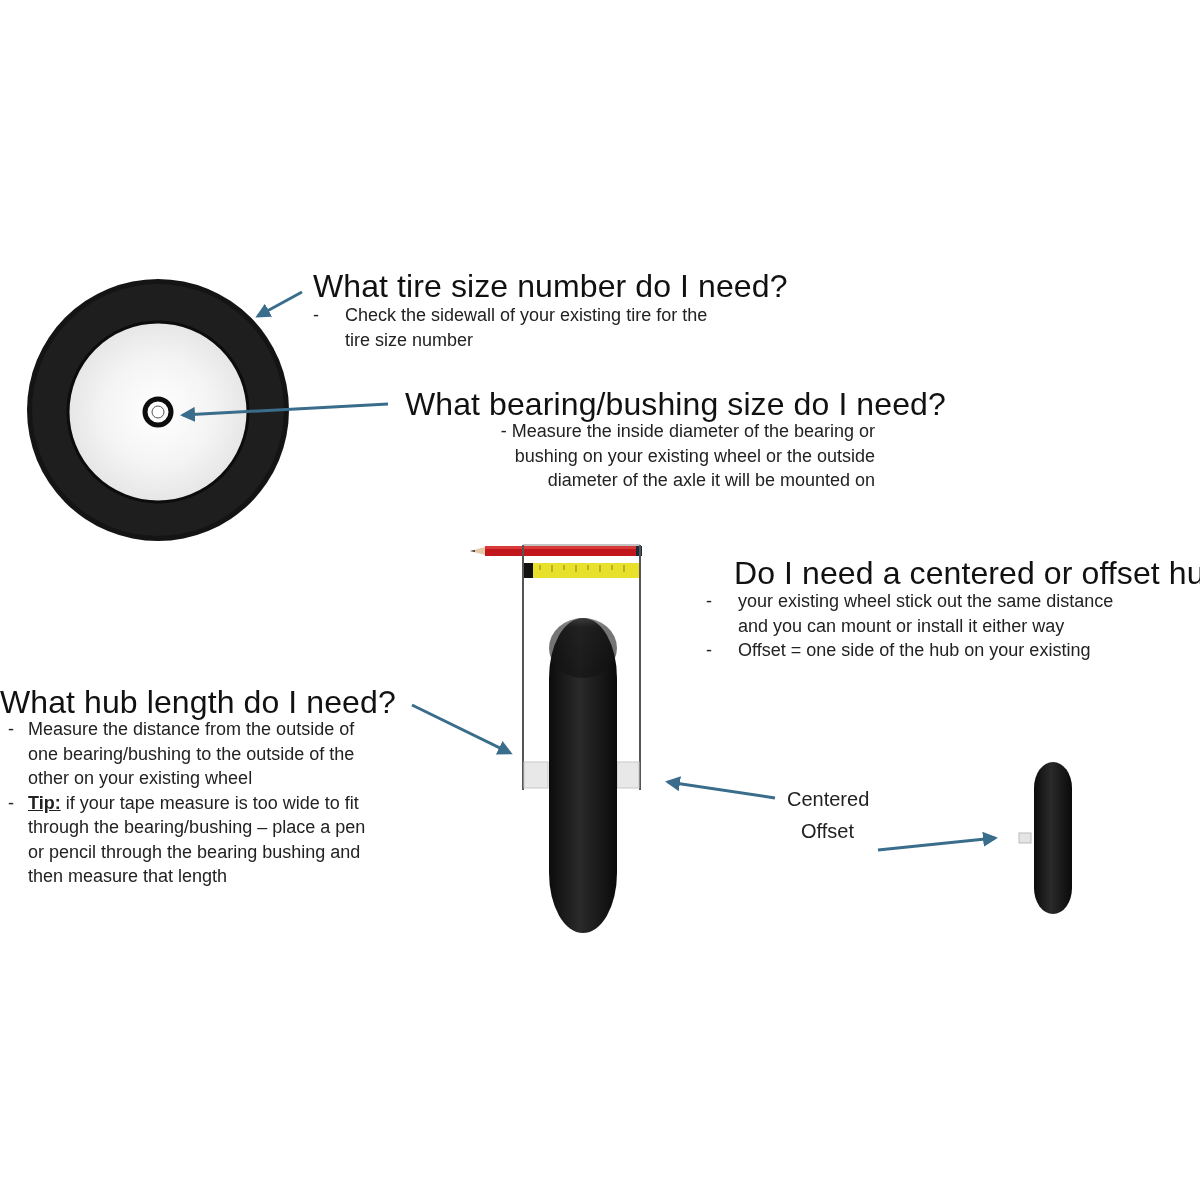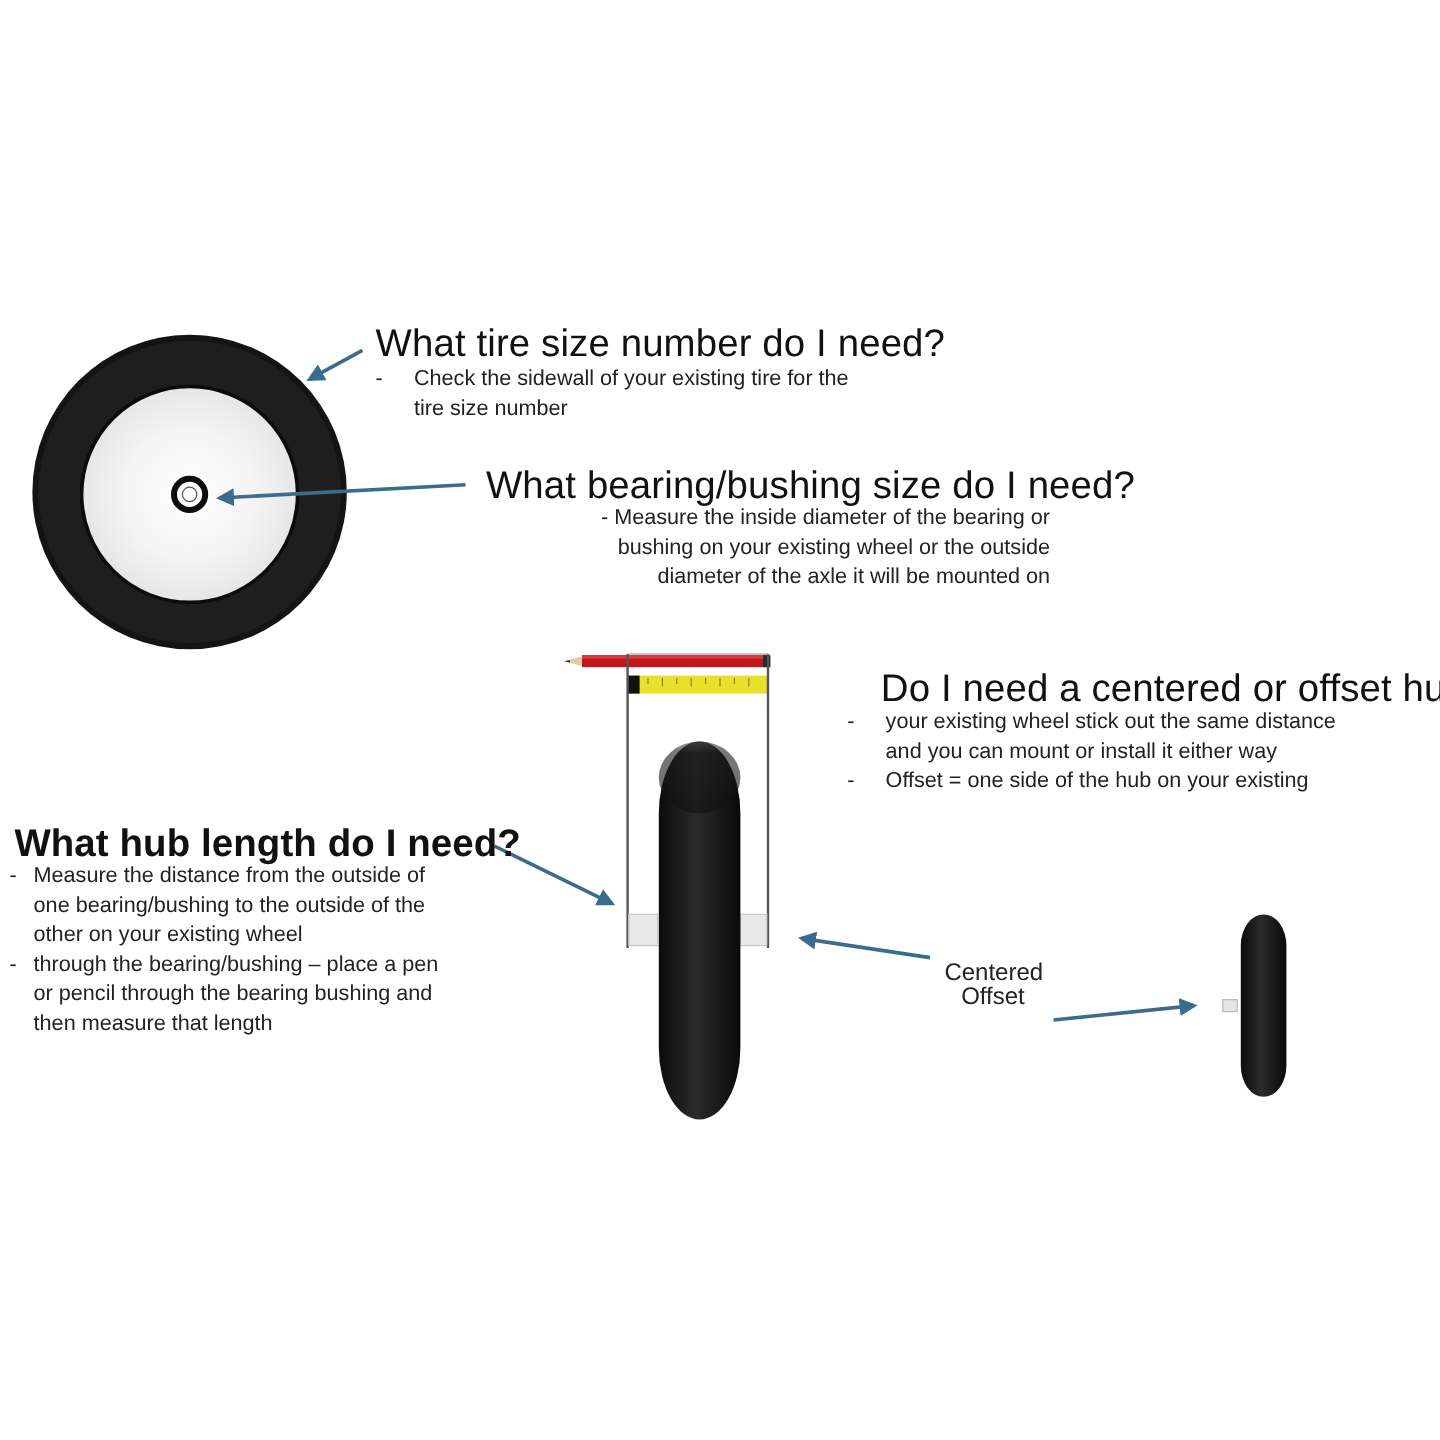--- a/index.html
+++ b/index.html
@@ -147,43 +147,44 @@
   </div>
 </div>
 
 <div class="abs heading" style="left:405px; top:386px;">What bearing/bushing size do I need?</div>
 <div class="abs body-text" style="left:405px; top:419px; width:470px;text-align:right;">
   <div>- Measure the inside diameter of the bearing or</div>
   <div>bushing on your existing wheel or the outside</div>
   <div>diameter of the axle it will be mounted on</div>
 </div>
 
-<div class="abs heading" style="left:12px; top:684px;font-weight:bold;">What hub length do I need?</div>
+<div class="abs heading" style="left:0; top:684px;">What hub length do I need?</div>
 <div class="abs body-text" style="left:8px; top:717px; width:420px;">
   <div class="bullet">
     <span class="dash">-</span>
     <div>Measure the distance from the outside of</div>
     <div>one bearing/bushing to the outside of the</div>
     <div>other on your existing wheel</div>
   </div>
   <div class="bullet">
     <span class="dash">-</span>
+    <div><span class="tip-label">Tip:</span><span> if your tape measure is too wide to fit</span></div>
     <div>through the bearing/bushing – place a pen</div>
     <div>or pencil through the bearing bushing and</div>
     <div>then measure that length</div>
   </div>
 </div>
 
 <div class="abs heading" style="left:706px; top:555px;margin-left:28px;">Do I need a centered or offset hub?</div>
 <div class="abs body-text" style="left:706px; top:589px; width:494px;">
   <div class="bullet wide">
     <span class="dash">-</span>
     <div>your existing wheel stick out the same distance</div>
     <div>and you can mount or install it either way</div>
   </div>
   <div class="bullet wide">
     <span class="dash">-</span>
     <div>Offset = one side of the hub on your existing</div>
   </div>
 </div>
 
-<div class="abs label-small" style="left:787px; top:788px;margin-top:12px;">Centered</div>
+<div class="abs label-small" style="left:787px; top:788px;">Centered</div>
 <div class="abs label-small" style="left:801px; top:820px;text-align:right;">Offset</div>
 
 </body></html>

